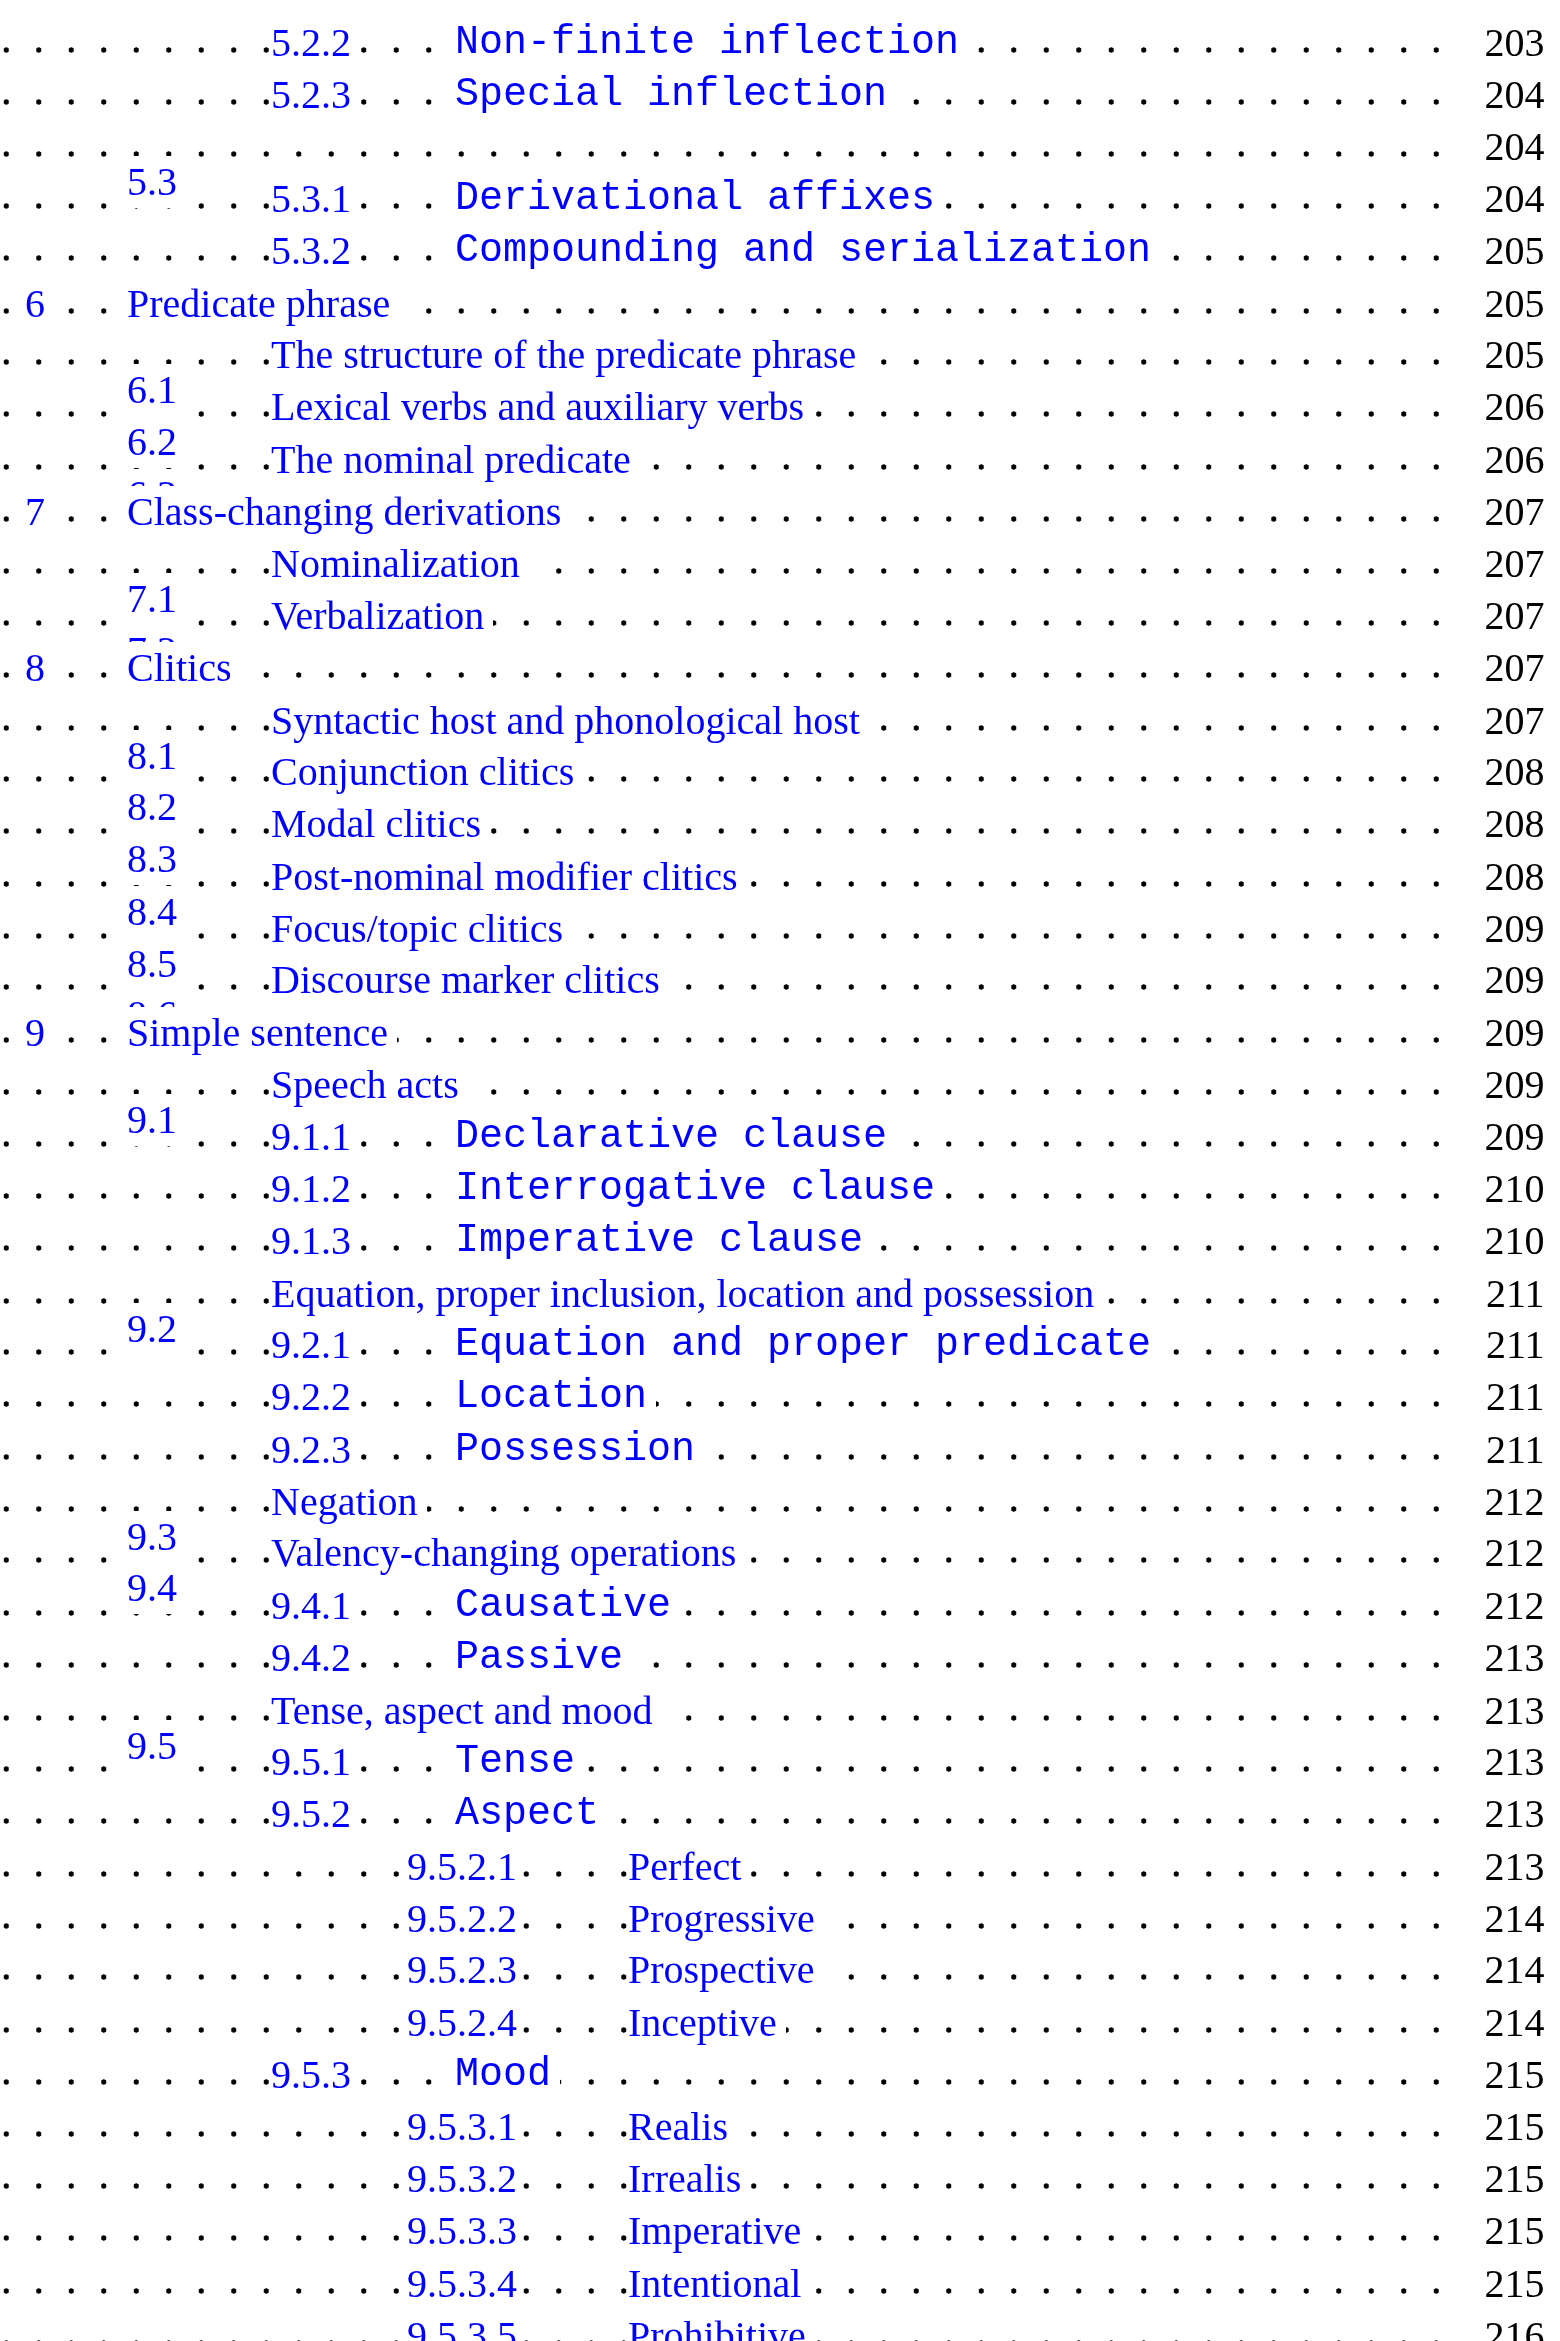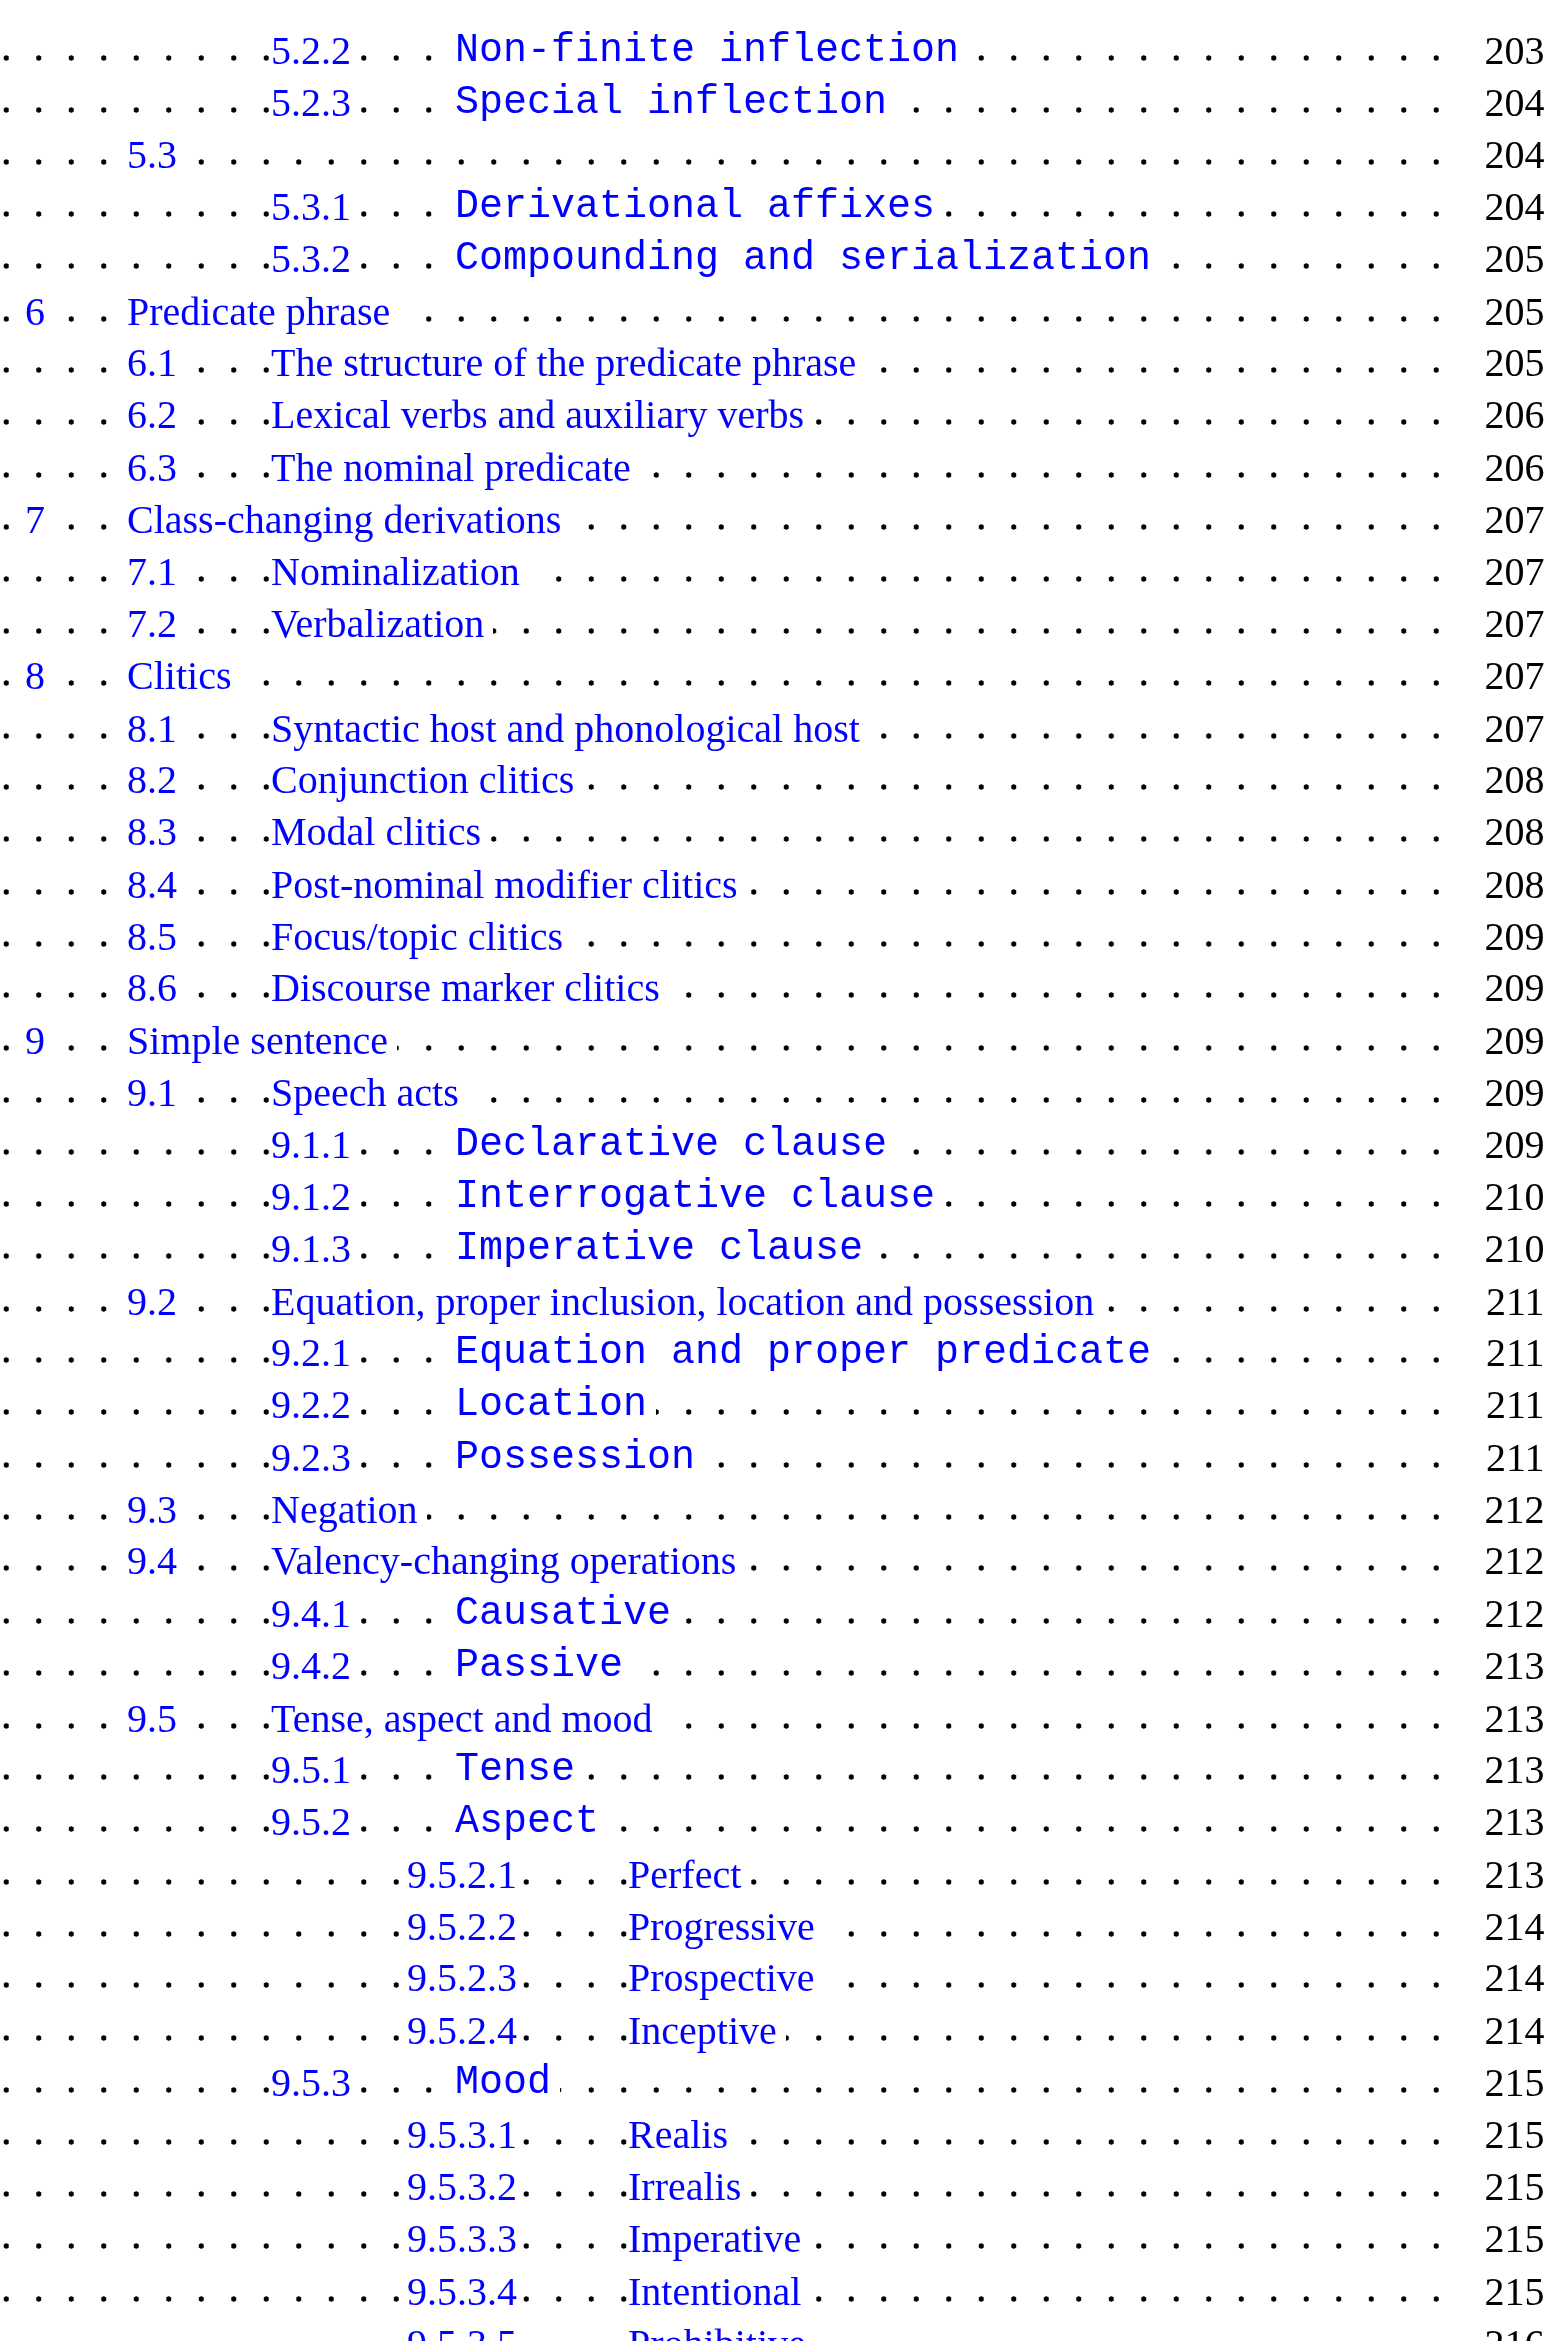--- a/index.html
+++ b/index.html
@@ -11,21 +11,21 @@
     width: 1560px;
     height: 2342px;
     position: relative;
     overflow: hidden;
     font-family: "Liberation Serif", "DejaVu Serif", serif;
     font-size: 40px;
   }
   .toc {
     position: absolute;
     left: 0;
-    top: 12px;
+    top: 4px;
     width: 1560px;
     height: 2194px;
     border-radius: 20px;
   }
   .row {
     position: absolute;
     left: 0;
     width: 1560px;
     height: 52px;
     line-height: 52px;
@@ -59,21 +59,21 @@
     z-index: 1;
     
     background-image: radial-gradient(circle, #000 0 2.4px, transparent 2.9px);
     background-size: 32.5px 52px;
     background-position: 1420px 7.3px;
     background-repeat: repeat-x;
   }
   
   .l1 .num   { left: 25px; }
   .l1 .title { left: 127px; text-align: right; }
-  .l2 .num   { left: 127px; }
+  .l2 .num   { left: 127px; margin-top: 35px; }
   .l2 .title { left: 271px; }
   .l3 .num   { left: 271px; }
   .l3 .title { left: 455px; font-family: Liberation Mono, monospace; }
   .l4 .num   { left: 407px; }
   .l4 .title { left: 628px; }
 </style>
 </head>
 <body>
 
 <div class="toc">

